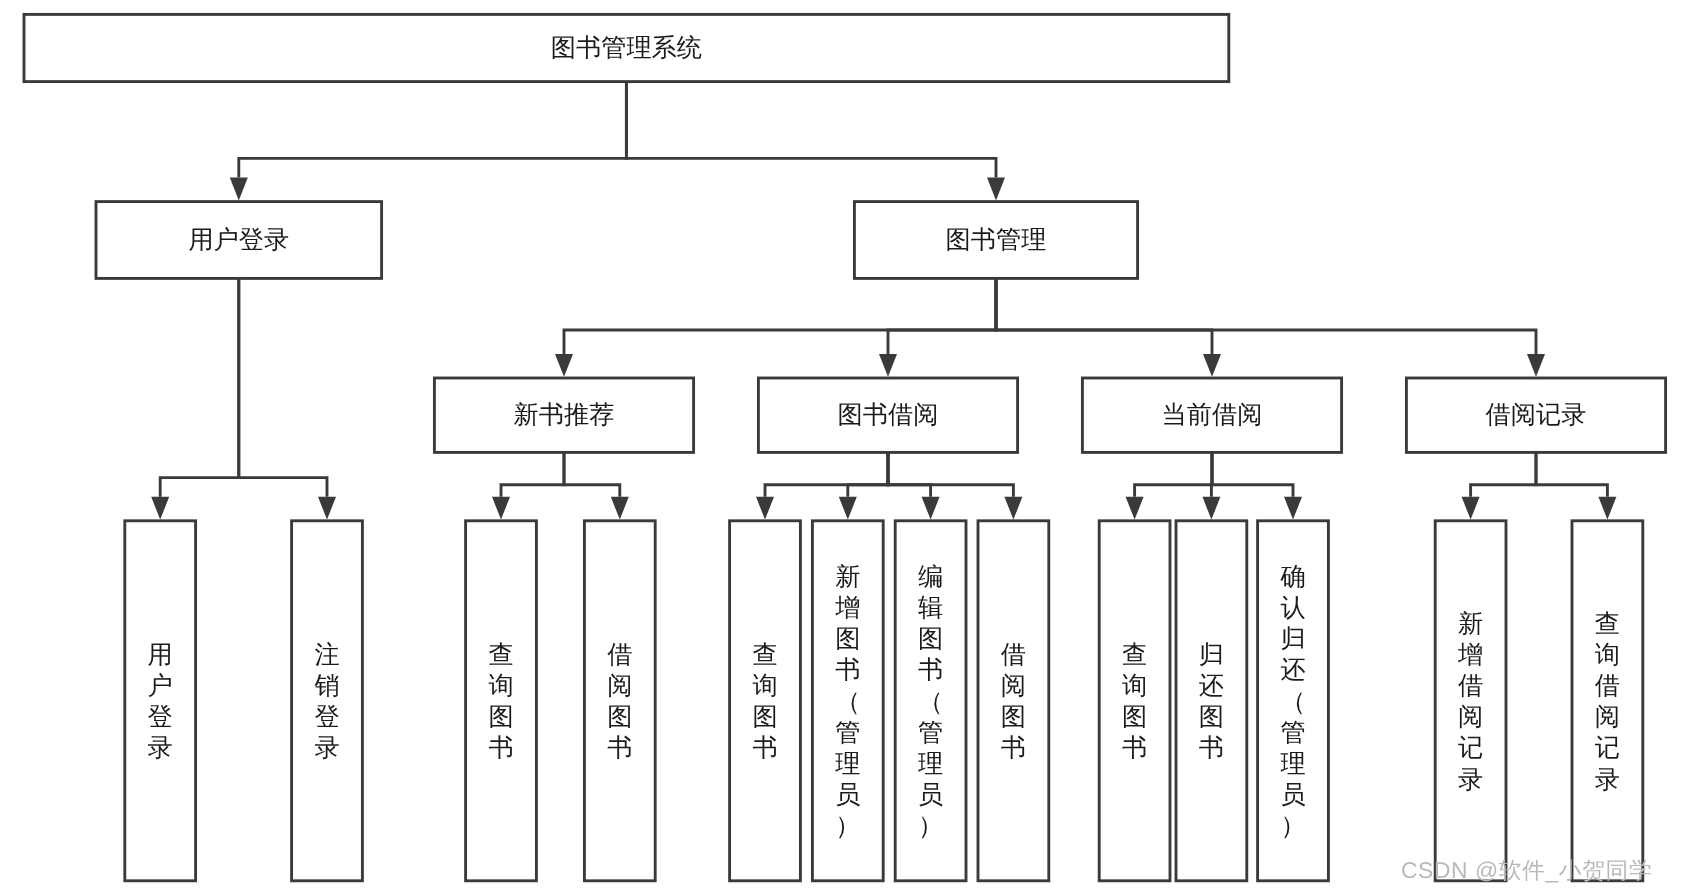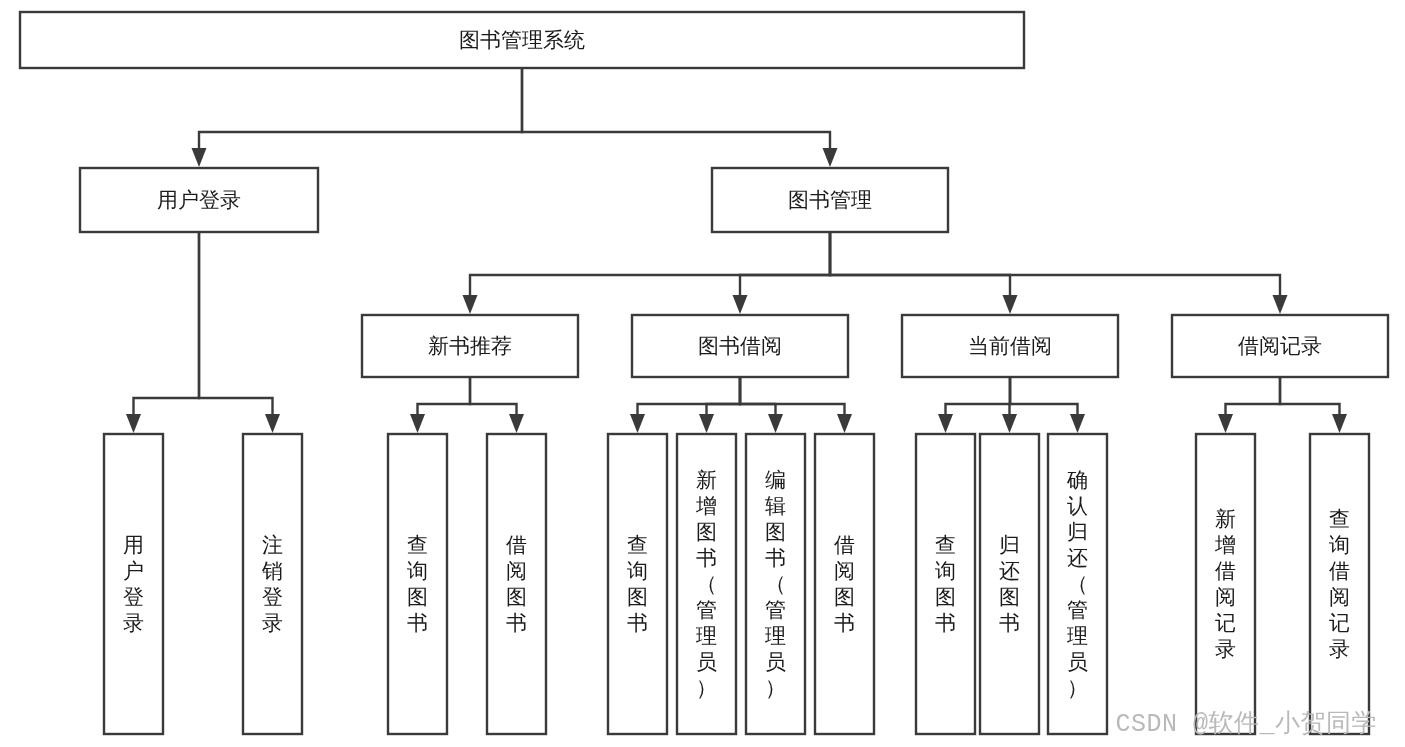--- a/index.html
+++ b/index.html
@@ -52,22 +52,22 @@
   .node-label-v {
     font-family: "DejaVu Sans", "Liberation Sans", sans-serif;
     font-size: 21px;
     fill: #1b1b1b;
     text-anchor: middle;
   }
   .watermark-text {
     position: absolute;
     right: 14px;
     bottom: 8px;
-    font-family: Liberation Mono, monospace;
-    font-size: 25px;
+    font-family: Liberation Sans, sans-serif;
+    font-size: 19px;
     color: #b9b9b9;
     letter-spacing: 0.5px;
     white-space: nowrap;
     user-select: none;
   }
 </style>
 </head>
 <body>
 
 <div id="diagram-root">

